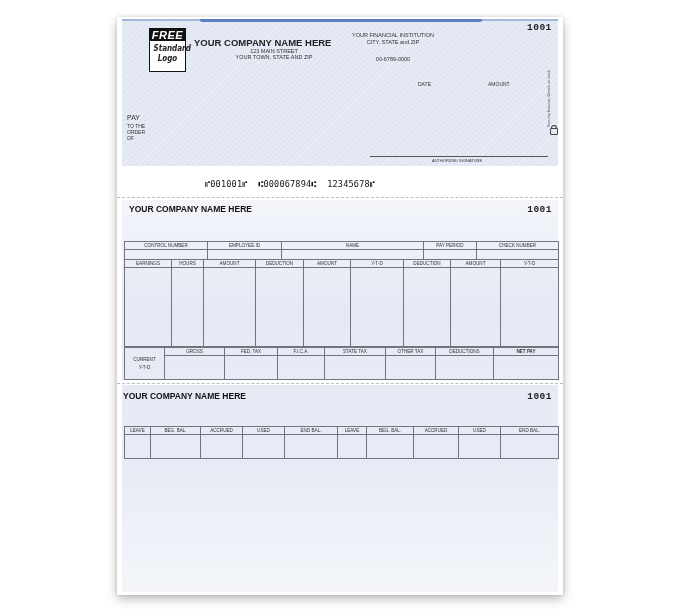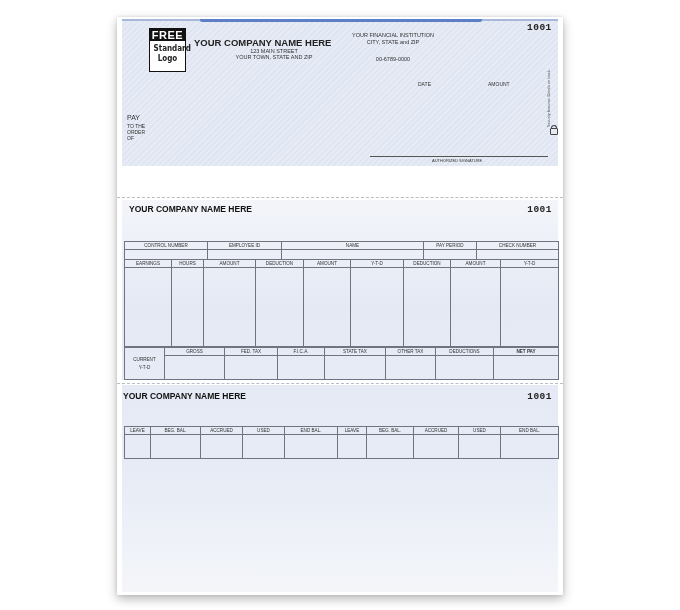--- a/index.html
+++ b/index.html
@@ -4,21 +4,21 @@
 <style>
   html, body { margin:0; padding:0; }
   body { width:680px; height:610px; background:#ffffff; position:relative; overflow:hidden;
          font-family:"Liberation Sans", sans-serif; color:#222; }
   .paper { position:absolute; left:117px; top:17px; width:446px; height:578px; background:#fff;
            box-shadow: 0 4px 10px rgba(0,0,0,0.28), 0 0 3px rgba(0,0,0,0.12); }
   .check { position:absolute; left:5px; top:2px; width:436px; height:147px;
            background: repeating-linear-gradient(135deg, #dfe5f1 0px, #dfe5f1 2px, #e6ebf5 2px, #e6ebf5 4px); }
   .topbar { position:absolute; left:0; top:0; width:436px; height:2px; background:#a8b8da; }
   .topbar-accent { position:absolute; left:78px; top:0; width:282px; height:3px; background:#5d7fc6; border-radius:0 0 2px 2px; }
-  .logo { position:absolute; left:27px; top:9px; width:35px; height:42px; border:1.5px solid #111; background:#fff; text-align:center; }
+  .logo { position:absolute; left:27px; top:9px; width:35px; height:42px; border:1.5px solid #111; background:#fff; text-align:center;font-style:italic; }
   .logo .free { background:#111; color:#fff; font-weight:bold; font-size:11px; line-height:12px; letter-spacing:0.5px; }
   .logo .std { font-size:9px; font-weight:bold; line-height:10px; margin-top:2px; font-family:"DejaVu Sans", sans-serif; transform:scaleX(0.8); }
   .company { position:absolute; left:72px; top:18px; font-weight:bold; font-size:9.5px; }
   .addr { position:absolute; left:92px; width:120px; text-align:center; font-size:5.5px; color:#333; }
   .fi { position:absolute; left:225px; width:92px; text-align:center; font-size:5.5px; color:#333; }
   .checknum { position:absolute; font-family:"Liberation Mono", monospace; font-size:9.5px; font-weight:bold; color:#222; letter-spacing:0.5px; }
   .small { position:absolute; font-size:5px; color:#333; }
   .pay { position:absolute; left:5px; top:95px; font-size:7px; color:#333; }
   .payof { position:absolute; left:5px; font-size:5px; color:#333; }
   .sigline { position:absolute; left:248px; top:137px; width:178px; height:1px; background:#555; }
@@ -73,20 +73,21 @@
 
     <div class="sigline"></div>
     <div class="small" style="left:310px; top:139px; font-size:4px">AUTHORIZED SIGNATURE</div>
 
     <div class="security">
       <span>Security features. Details on back.</span>
     </div>
     <div class="lock"></div>
   </div>
 
+  <div class="micr">⑈001001⑈  ⑆000067894⑆  12345678⑈</div>
 
   <div class="perf" style="top:180px"></div>
 
   <div class="stub stub1">
     <div class="stub-title">YOUR COMPANY NAME HERE</div>
     <div class="stub-num">1001</div>
 
     <table class="grid" style="left:2px; top:41px; width:434px;">
       <colgroup>
           <col style="width:83px">

